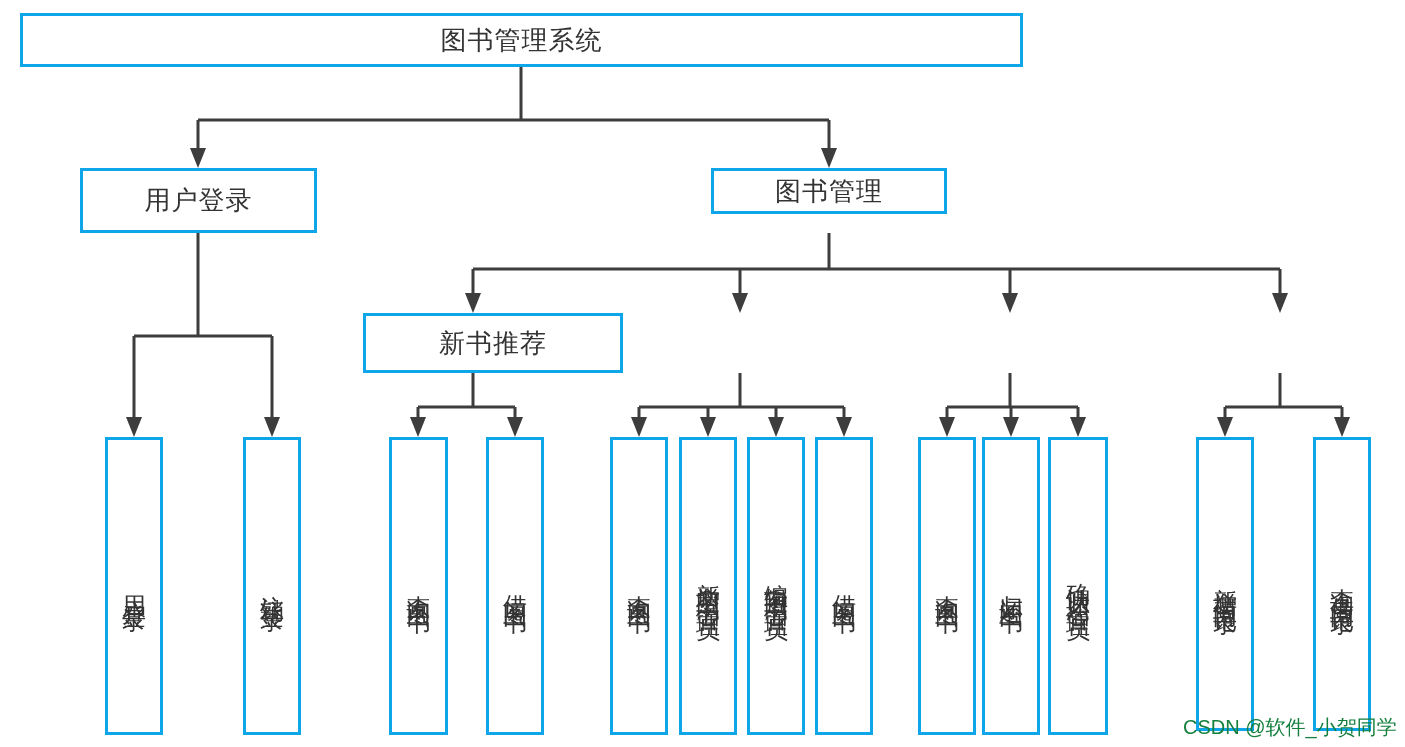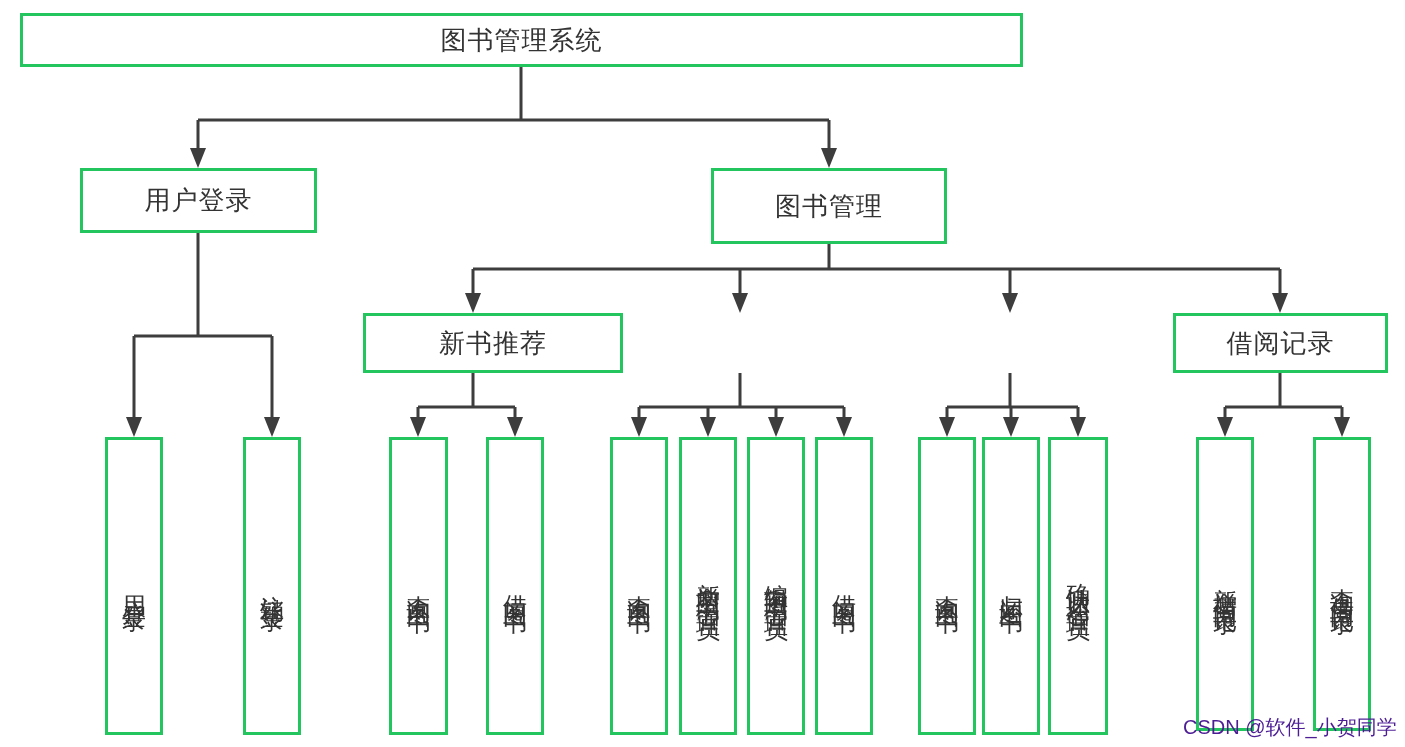--- a/index.html
+++ b/index.html
@@ -8,21 +8,21 @@
     width: 1405px;
     height: 747px;
     background: #ffffff;
     font-family: "Liberation Sans", "DejaVu Sans", sans-serif;
     overflow: hidden;
   }
   #wires { position: absolute; left: 0; top: 0; }
   .node {
     position: absolute;
     box-sizing: border-box;
-    border: 3px solid #22c55e;
+    border: 3px solid #0ea5e9;
     background: #ffffff;
     color: #333333;
     display: flex;
     align-items: center;
     justify-content: center;
     font-size: 26px;
     letter-spacing: 1px;
     text-align: left;
     z-index: 2;
   }
@@ -31,21 +31,21 @@
     text-orientation: mixed;
     font-size: 24px;
     letter-spacing: 5px;
     line-height: 1;
   }
   .watermark {
     position: absolute;
     left: 1183px;
     top: 714px;
     width: 220px;
-    color: #4c1d95;
+    color: #15803d;
     font-size: 20px;
     white-space: nowrap;
     z-index: 3;
   }
 </style>
 </head>
 <body>
 
 <div id="stage">
 
@@ -81,24 +81,23 @@
     <polygon points="1070,417 1086,417 1078,437" fill="#3d3d3d" stroke="none"></polygon>
 
     <path d="M1280 373 V407 M1225 407 H1342 M1225 407 V419 M1342 407 V419"></path>
     <polygon points="1217,417 1233,417 1225,437" fill="#3d3d3d" stroke="none"></polygon>
     <polygon points="1334,417 1350,417 1342,437" fill="#3d3d3d" stroke="none"></polygon>
   </svg>
 
   <div class="node" style="left:20px; top:13px; width:1003px; height:54px;">图书管理系统</div>
 
   <div class="node" style="left:80px; top:168px; width:237px; height:65px;">用户登录</div>
-  <div class="node" style="left:711px; top:168px; width:236px; height:76px;">图书管理</div>
+  <div class="node" style="left:711px; top:168px; width:236px; height:46px;">图书管理</div>
 
   <div class="node" style="left:363px; top:313px; width:260px; height:60px;">新书推荐</div>
-  <div class="node" style="left:1173px; top:313px; width:215px; height:60px;">借阅记录</div>
 
   <div class="node vnode" style="left:105px; top:437px; width:58px; height:298px;">用户登录</div>
   <div class="node vnode" style="left:243px; top:437px; width:58px; height:298px;">注销登录</div>
 
   <div class="node vnode" style="left:389px; top:437px; width:59px; height:298px;">查询图书</div>
   <div class="node vnode" style="left:486px; top:437px; width:58px; height:298px;">借阅图书</div>
 
   <div class="node vnode" style="left:610px; top:437px; width:58px; height:298px;">查询图书</div>
   <div class="node vnode" style="left:679px; top:437px; width:58px; height:298px;">新增图书（管理员）</div>
   <div class="node vnode" style="left:747px; top:437px; width:58px; height:298px;">编辑图书（管理员）</div>

